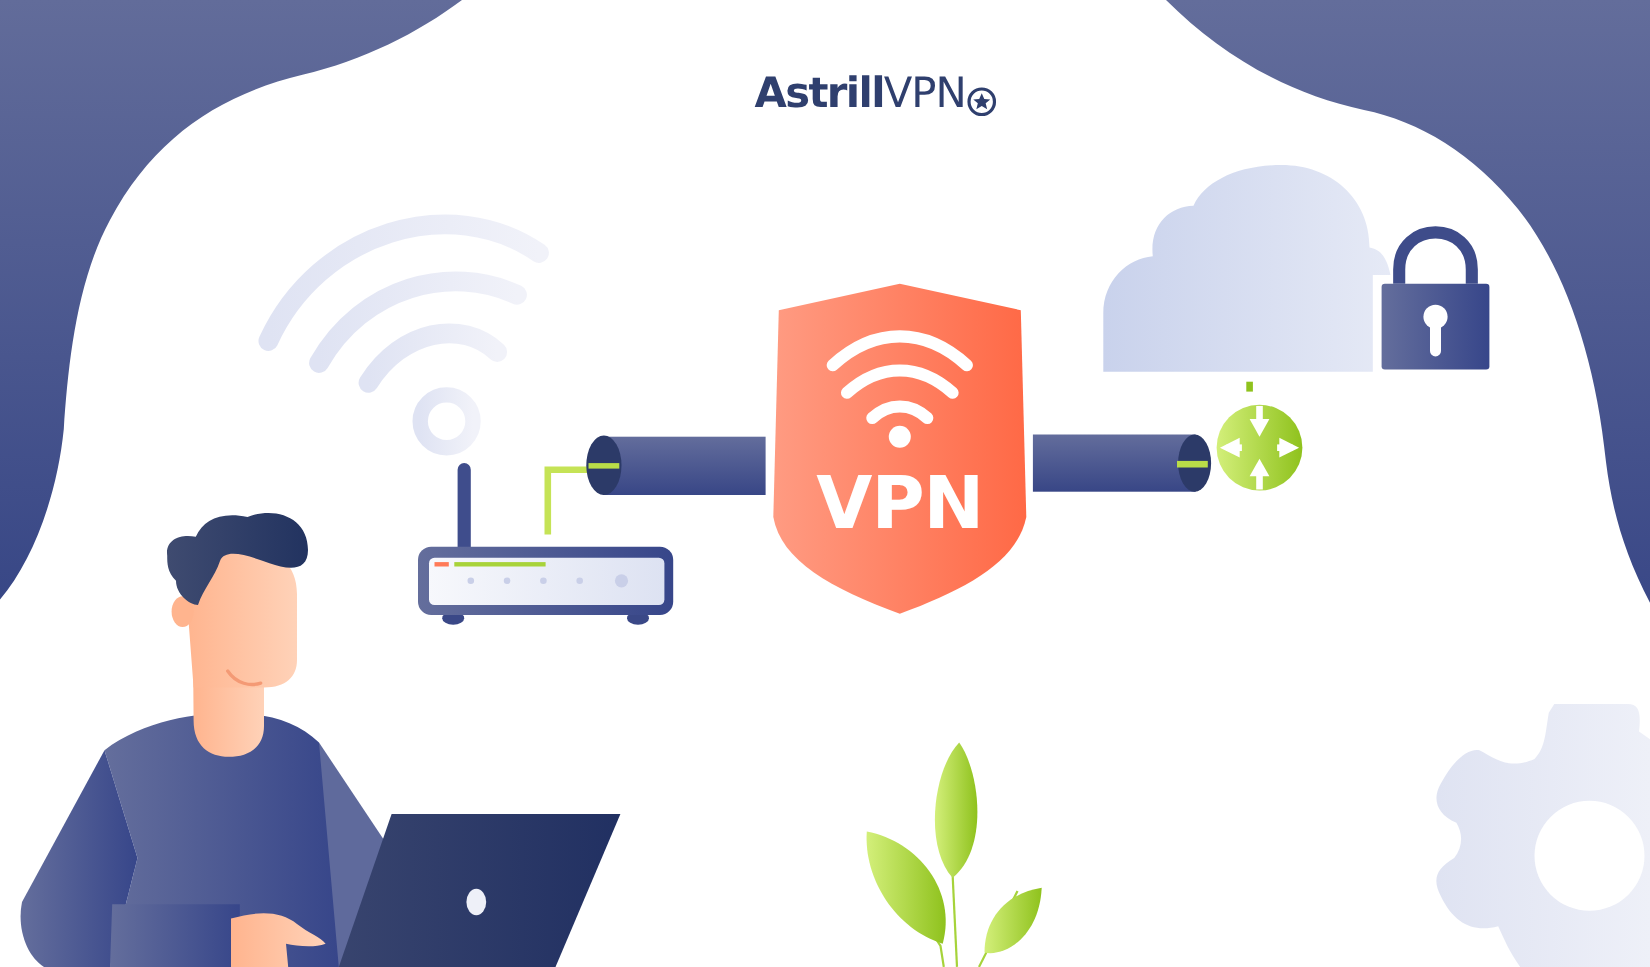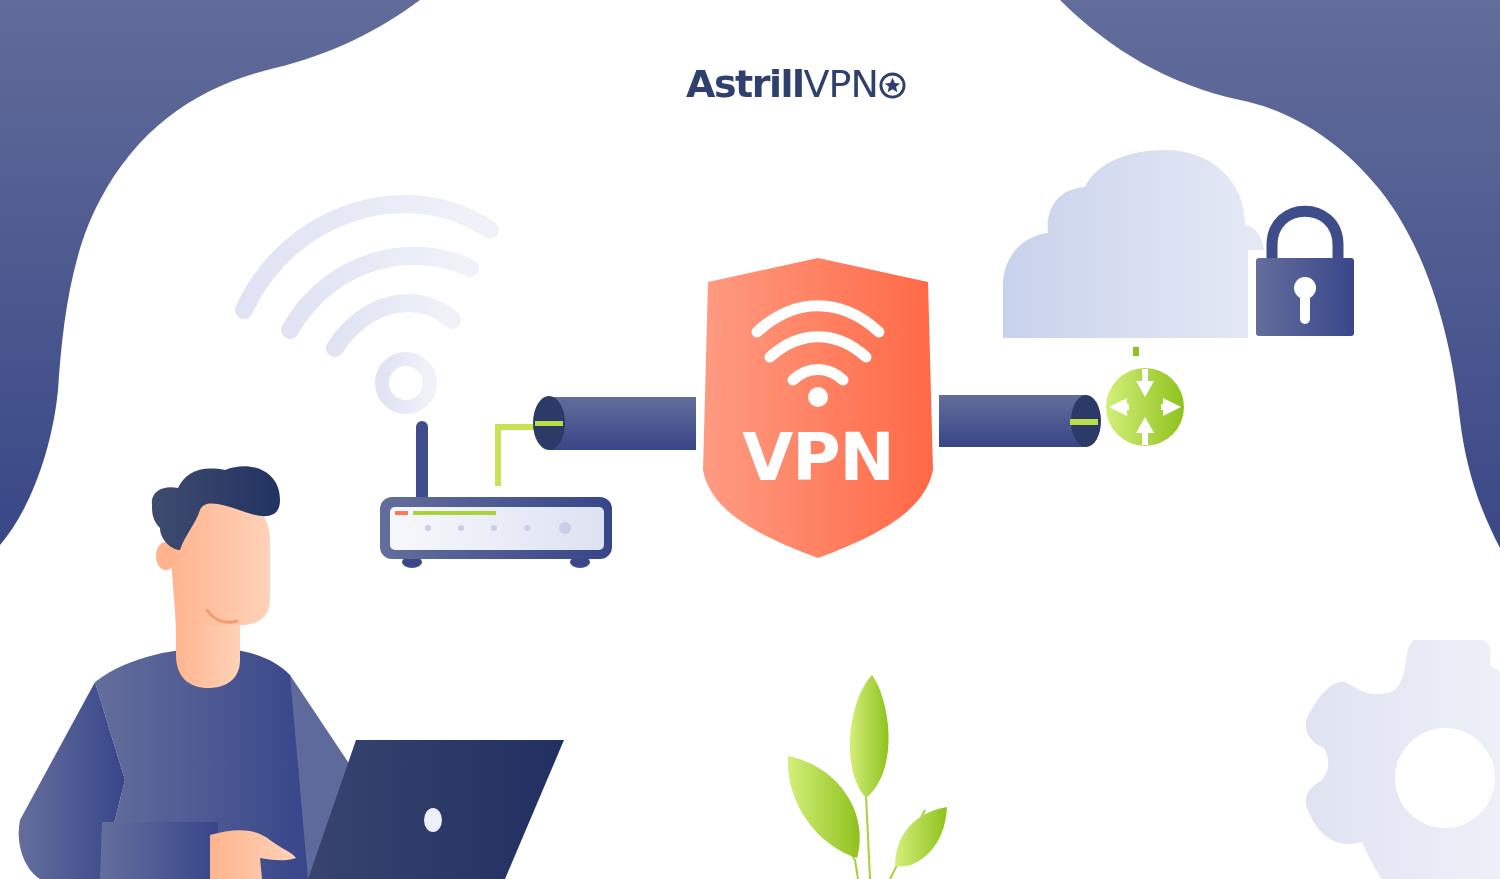--- a/index.html
+++ b/index.html
@@ -1,18 +1,18 @@
 <!DOCTYPE html>
 <html><head>
 <meta charset="utf-8">
 <style>
   html, body { margin:0; padding:0; background:#ffffff; }
   body { width:1500px; height:879px; overflow:hidden; position:relative; font-family:"Liberation Sans", sans-serif; }
   #stage { position:absolute; left:0; top:0; width:1500px; height:879px; }
-  .logo { position:absolute; left:686px; top:62px; height:44px; display:flex; align-items:center; color:#2f3f6e; }
+  .logo { position:absolute; left:686px; top:62px; height:44px; display:flex; align-items:flex-end; color:#2f3f6e; }
   .logo .bold { font-family:"DejaVu Sans", sans-serif; font-weight:bold; font-size:38px; letter-spacing:-1.5px; line-height:44px; }
   .logo .light { font-family:"DejaVu Sans", sans-serif; font-weight:normal; font-size:38px; letter-spacing:-1px; line-height:44px; }
   .logo svg { margin-left:1px; margin-top:2px; }
   .vpn-text { position:absolute; left:700px; top:418px; width:236px; text-align:center; color:#ffffff;
               font-family:"DejaVu Sans", sans-serif; font-weight:bold; font-size:66px; letter-spacing:-1px; line-height:80px; }
 </style>
 </head>
 <body>
 
 <div id="stage">

